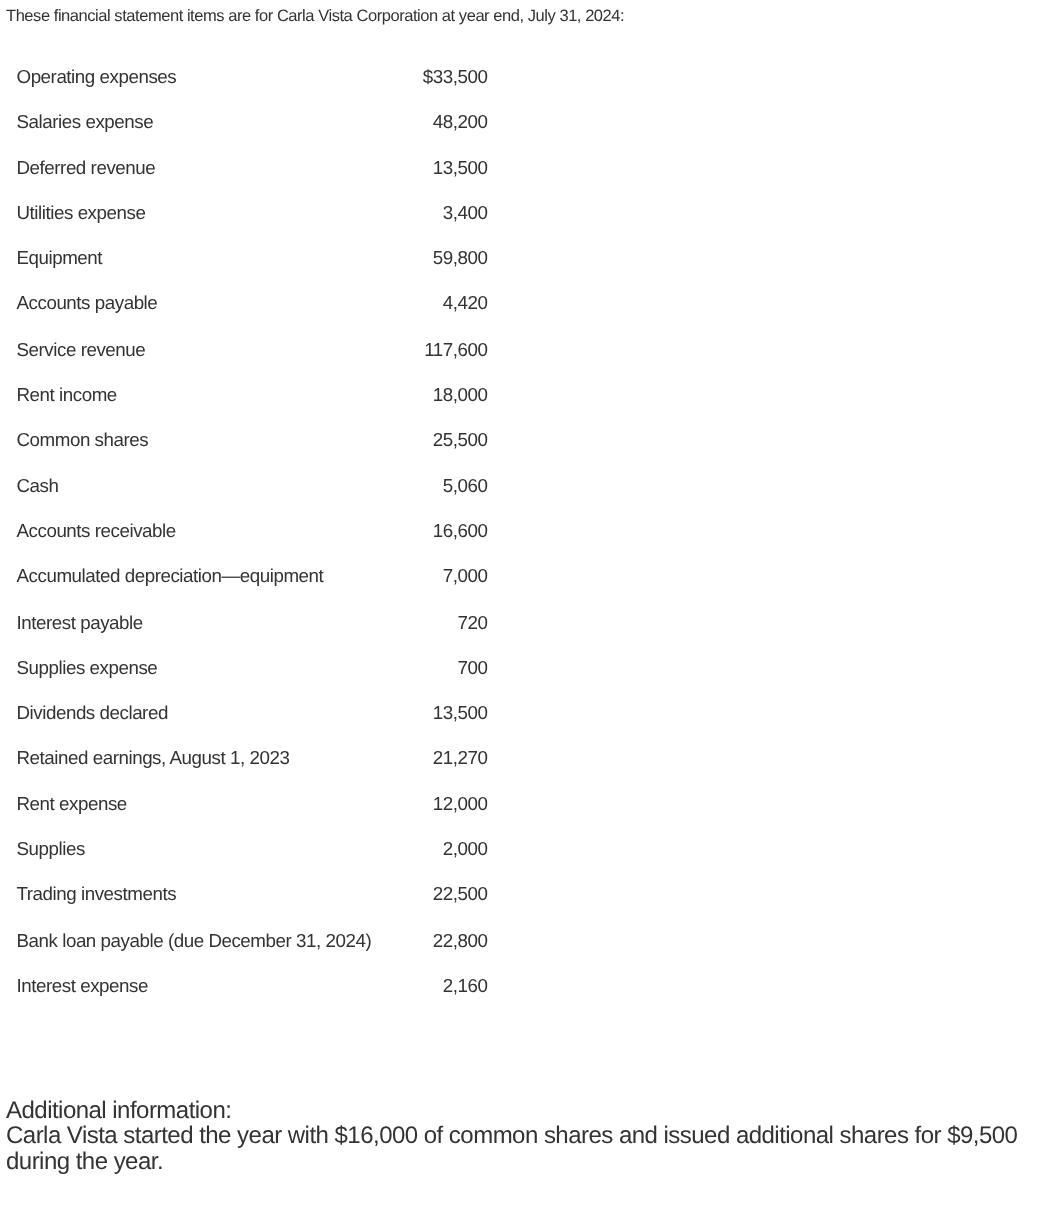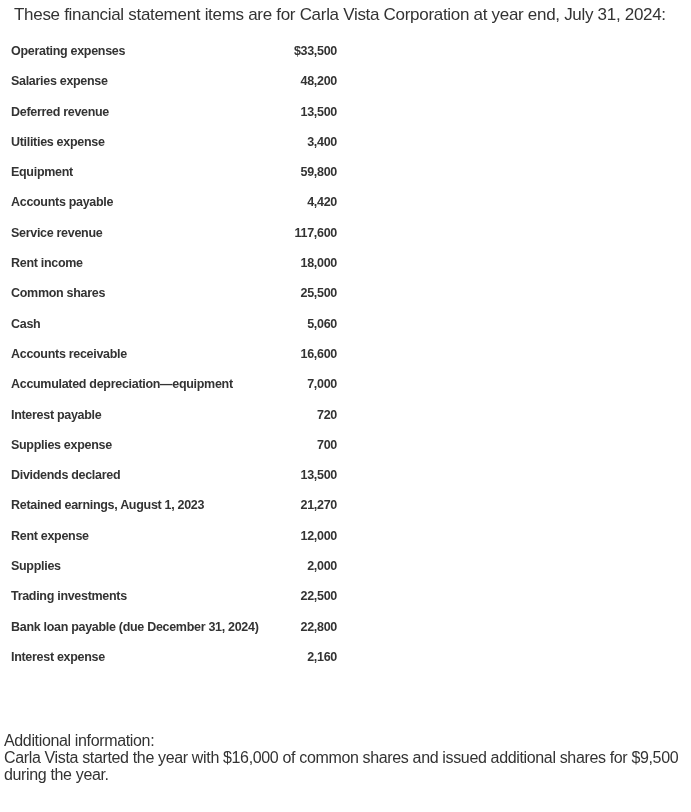--- a/index.html
+++ b/index.html
@@ -2,30 +2,30 @@
 <html><head>
   <meta charset="utf-8">
   <style>
     html, body { margin: 0; padding: 0; background: #ffffff; }
     body {
       width: 691px; height: 812px; position: relative; overflow: hidden;
       font-family: "Liberation Sans", "DejaVu Sans", sans-serif;
       color: #333333;
     }
     .intro {
-      position: absolute; left: 14px; top: 5px;
-      font-size: 17px; letter-spacing: -0.3px; color: #333;
+      position: absolute; left: 4px; top: 5px;
+      font-size: 11px; letter-spacing: -0.3px; color: #333;
     }
-    .items { position: absolute; left: 0; top: 37px; width: 345px; font-weight: bold; }
+    .items { position: absolute; left: 0; top: 37px; width: 345px; }
     .row {
       position: relative; height: 30.3px;
       font-size: 12.5px; letter-spacing: -0.3px;
     }
     .row .label { position: absolute; left: 11px; top: 7px; white-space: nowrap; }
-    .row .value { position: absolute; right: 8px; top: 7px; text-align: left; white-space: nowrap; }
+    .row .value { position: absolute; right: 20px; top: 7px; text-align: left; white-space: nowrap; }
     .additional {
       position: absolute; left: 4px; top: 732px;
       font-size: 16px; letter-spacing: -0.35px; line-height: 17px;
     }
   </style>
 </head>
 <body>
 
 <div class="intro">These financial statement items are for Carla Vista Corporation at year end, July 31, 2024:</div>
 

